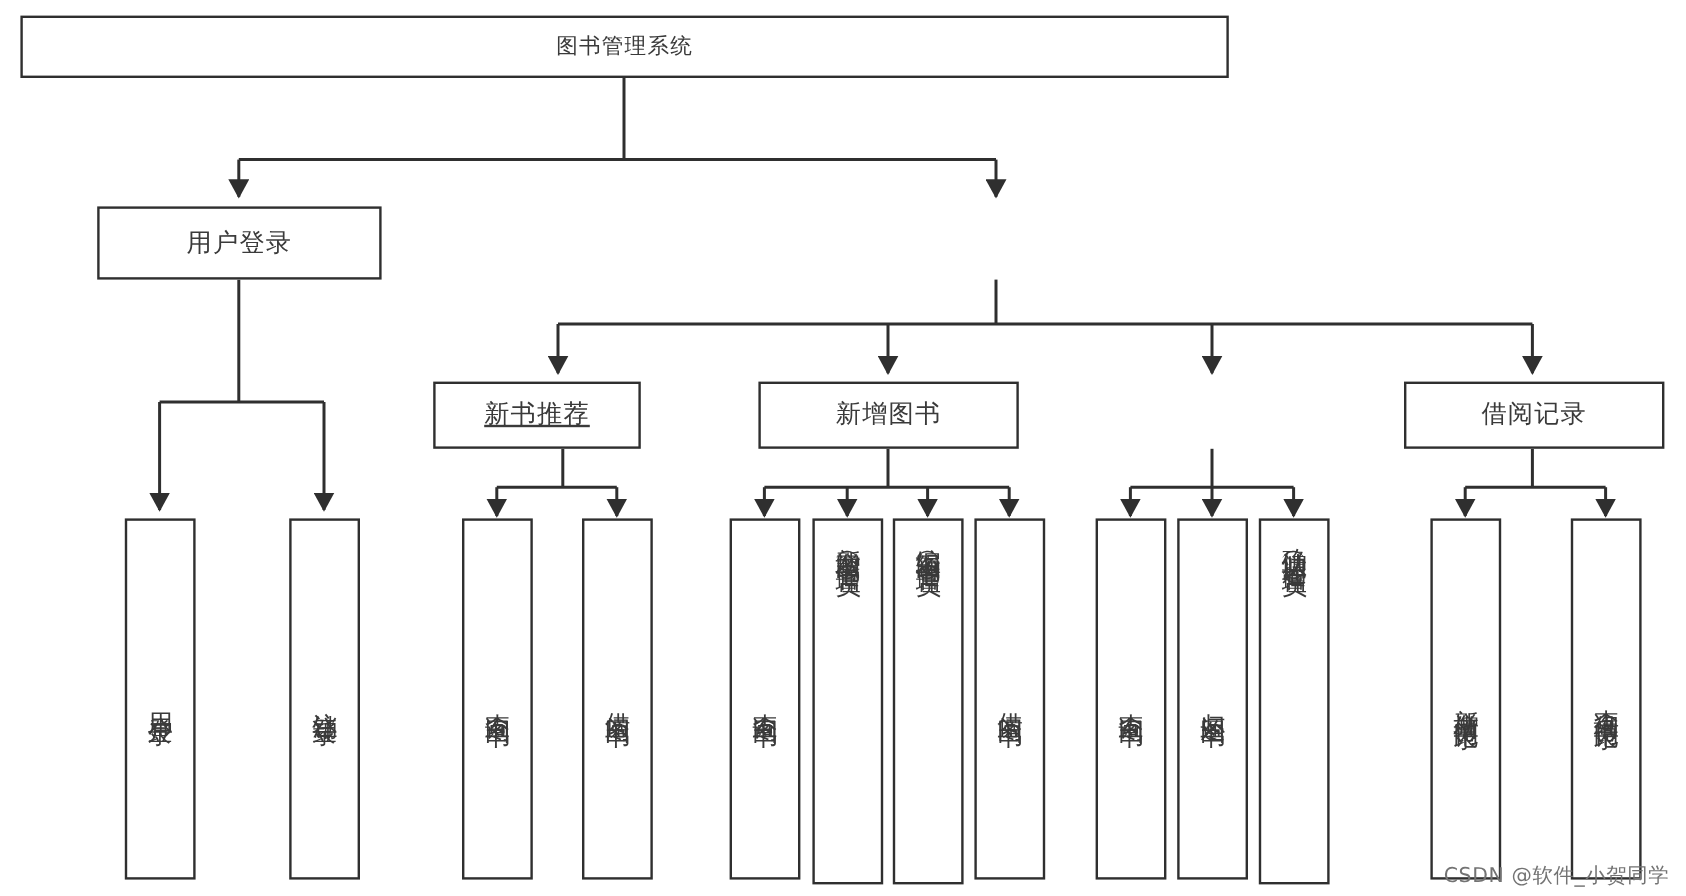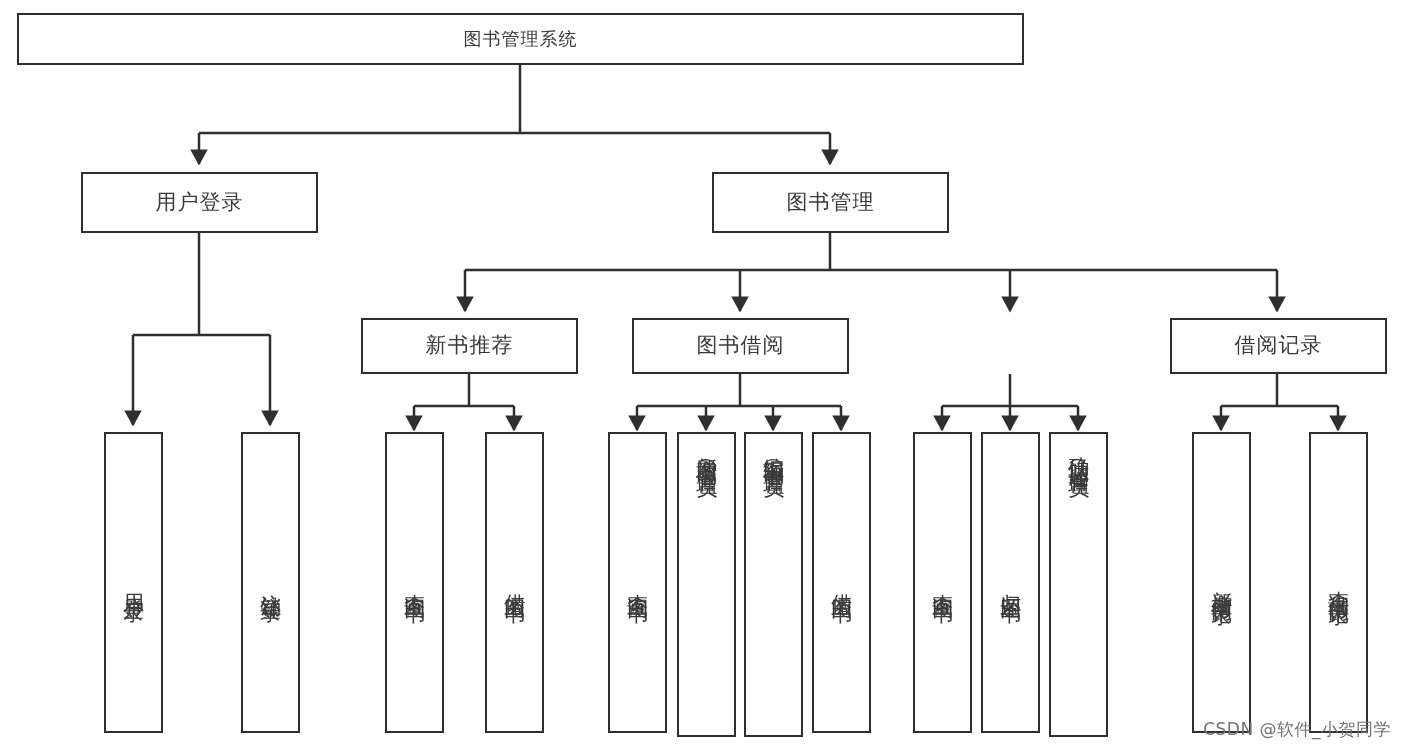--- a/index.html
+++ b/index.html
@@ -133,30 +133,27 @@
   </svg>
 
   <div class="node horiz root" style="left:17px; top:13px; width:1007px; height:52px;">
     <span>图书管理系统</span>
   </div>
 
   <div class="node horiz" style="left:81px; top:172px; width:237px; height:61px;">
     <span>用户登录</span>
   </div>
 
-  <div class="node horiz" style="left:712px; top:172px; width:237px; height:61px;">
-    <span>图书管理</span>
-  </div>
-
-  <div class="node horiz" style="left:361px; top:318px; width:217px; height:56px;">
+
+  <div class="node horiz" style="left:361px; top:318px; width:173px; height:56px;text-decoration:underline;">
     <span>新书推荐</span>
   </div>
 
   <div class="node horiz" style="left:632px; top:318px; width:217px; height:56px;">
-    <span>图书借阅</span>
+    <span>新增图书</span>
   </div>
 
 
   <div class="node horiz" style="left:1170px; top:318px; width:217px; height:56px;">
     <span>借阅记录</span>
   </div>
 
   <div class="node leaf center" style="left:104px; top:432px; width:59px; height:301px;">
     <span class="vtext">用户登录</span>
   </div>

